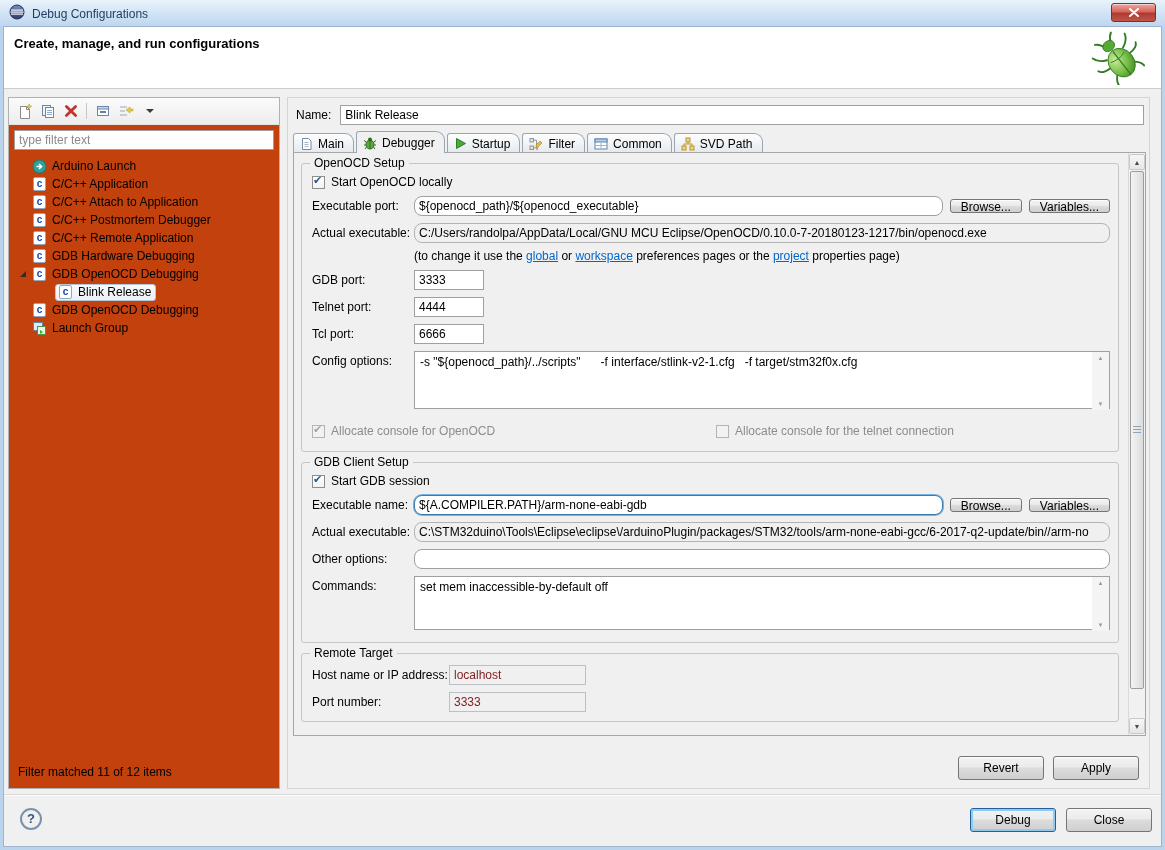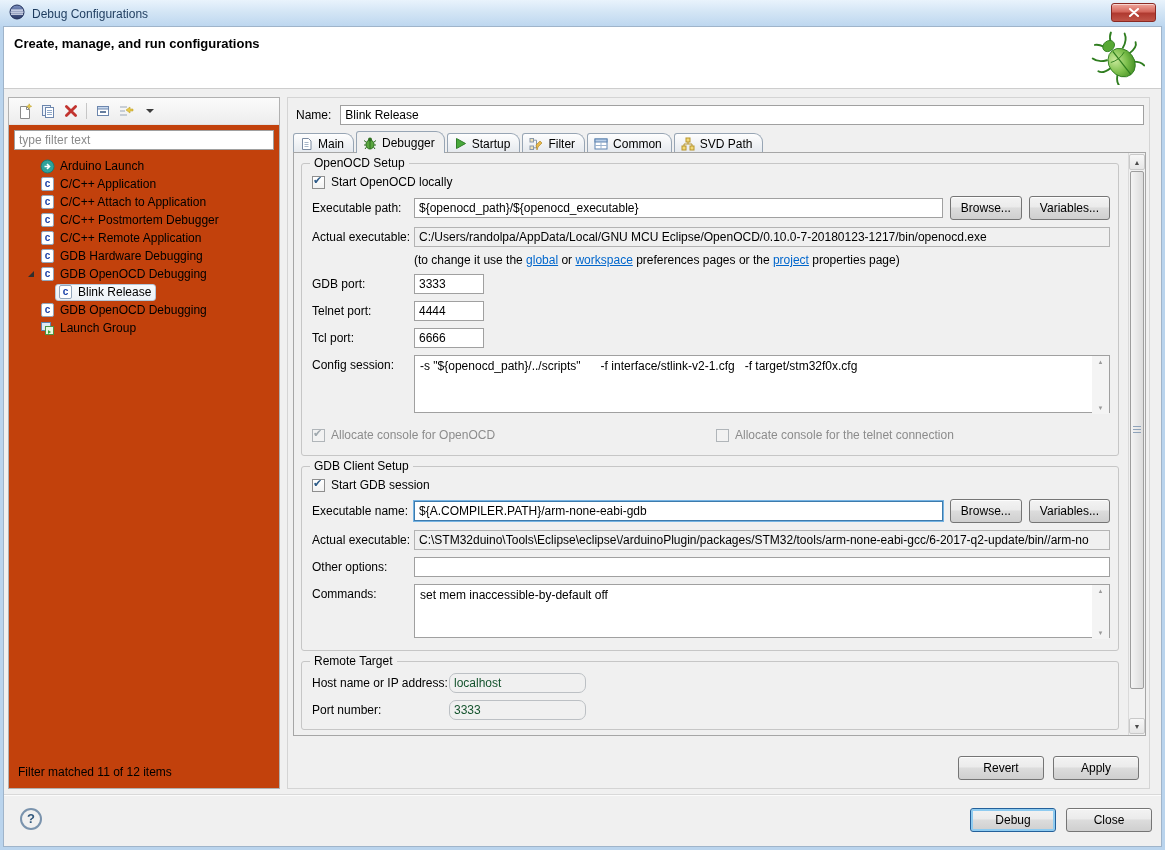--- a/index.html
+++ b/index.html
@@ -34,41 +34,41 @@
   .lp-toolbar { height:27px; flex:none; background:linear-gradient(#fbfbfb,#ededed);
     border-bottom:1px solid #e2e2e2; display:flex; align-items:center; padding:0 4px; }
   .tbtn { width:23px; height:22px; display:flex; align-items:center; justify-content:center; cursor:pointer; }
   .tb-sep { width:1px; height:16px; background:#c6c6c6; margin:0 4px; }
   .dd-arrow { width:0; height:0; border-left:4px solid transparent; border-right:4px solid transparent;
     border-top:4px solid #3c3c3c; margin-left:2px; }
   .lp-filter { margin:5px 5px 3px 5px; height:19px; border:1px solid #a5acb5; padding:1px 4px;
     font-family:inherit; font-size:12px; width:auto; }
   .lp-filter::placeholder { color:#8b8b8b; opacity:1; }
   .tree { flex:1; padding-top:4px; overflow:hidden; }
-  .tree-item { height:18px; display:flex; align-items:center; padding-left:16px; white-space:nowrap; cursor:default; }
+  .tree-item { height:18px; display:flex; align-items:center; padding-left:8px; white-space:nowrap; cursor:default; }
   .tree-item.lvl2 { padding-left:34px; }
   .twisty { width:12px; height:12px; flex:none; display:flex; align-items:center; justify-content:center; }
   .twisty.open::after { content:""; width:0; height:0; border-bottom:6px solid #2e2e2e; border-left:6px solid transparent; }
   .node { display:flex; align-items:center; gap:5px; height:17px; padding:0 4px 0 2px; border:1px solid transparent; }
   .tree-item.selected .node { border:1px solid #b5c7d9; border-radius:3px;
     background:linear-gradient(#f8fafc,#edf1f6); }
   .ticon { flex:none; display:flex; align-items:center; justify-content:center; width:15px; height:15px; }
   .ic-c { width:13px; height:14px; background:#fff; border:1px solid #93a6bc; border-radius:2px;
     color:#1a41a8; font-weight:bold; font-size:10px; line-height:12px; text-align:center; }
   .lp-status { flex:none; padding:0 0 9px 9px; }
 
   
   .right-region { position:absolute; left:283px; top:70px; width:863px; height:692px;
     border:1px solid #d4d4d4; }
   .name-row { position:absolute; top:7px; left:8px; right:5px; height:20px; display:flex; align-items:center; gap:9px; }
   .name-row input { flex:1; height:20px; }
 
   input[type=text] { border:1px solid #a0a0a0; padding:1px 4px; font-family:inherit; font-size:12px; height:20px; background:#fff; }
   input[type=text].ro { background:#f0f0f0; border-color:#b3b3b3; }
-  input[type=text]:disabled { background:#f0f0f0; border-color:#bcc0c4; color:#14532d;border-radius:7px; }
+  input[type=text]:disabled { background:#f0f0f0; border-color:#bcc0c4; color:#7f1d1d; }
   input[type=text].focused { border:1px solid #3d7bad; box-shadow:0 0 0 1px #75b3e3; }
 
   .tabs { position:absolute; left:5px; top:33px; right:24px; height:22px; display:flex; align-items:flex-end; }
   .tab { display:flex; align-items:center; gap:5px; height:20px; padding:0 9px 0 6px;
     border:1px solid #97a5b4; border-bottom:none; border-radius:3px 9px 0 0;
     background:linear-gradient(#fefefe,#e4e8ed); margin-right:2px; white-space:nowrap; cursor:pointer; }
   .tab.active { height:22px; background:#f0f0f0; position:relative; z-index:3; }
 
   .tab-content { position:absolute; left:5px; right:3px; top:54px; height:584px;
     border:1px solid #a6a6a6; background:#f0f0f0; }
@@ -82,22 +82,22 @@
   .sb-thumb { position:absolute; left:1px; width:14px; top:18px; height:calc(100% - 64px);
     border:1px solid #9d9d9d; border-radius:2px; background:linear-gradient(to right,#f4f4f4,#dcdcdc);
     display:flex; align-items:center; justify-content:center; }
   .grip { width:8px; height:8px; background:repeating-linear-gradient(to bottom,#8fa3ba 0 1px,transparent 1px 3px); }
 
   
   .group { position:relative; border:1px solid #c6c6c6; border-radius:3px; margin:10px 9px 0 7px; padding:4px 8px 9px 0; }
   .gtitle { position:absolute; top:-8px; left:8px; background:#f0f0f0; padding:0 4px; }
   .row { display:flex; align-items:center; margin:7px 0 0 10px; }
   .flabel { width:102px; flex:none; }
-  .grow { flex:1; }
-  .btn { height:24px; min-width:62px; padding:0 10px; font-family:inherit; font-size:12px;
+  .grow { flex:1;border-radius:8px; }
+  .btn { height:14px; min-width:62px; padding:0 10px; font-family:inherit; font-size:12px;
     border:1px solid #757575; border-radius:3px; color:#000; cursor:pointer;
     background:linear-gradient(#f3f3f3,#ebebeb 45%,#dcdcdc 50%,#cfcfcf);
     box-shadow:inset 0 1px 0 rgba(255,255,255,.8); }
   .btn.ml { margin-left:7px; }
   .hint-row { margin:6px 0 0 112px; }
   .link { color:#0066cc; text-decoration:underline; cursor:pointer; }
   .port-input { width:70px; flex:none; }
 
   .cb { appearance:none; -webkit-appearance:none; width:13px; height:13px; flex:none;
     border:1px solid #8e8e8e; background:linear-gradient(#fff,#f2f2f2); margin:0 6px 0 0; position:relative; }
@@ -398,21 +398,21 @@
       <div class="tab-content">
         <div class="content-inner">
 
           <div class="group">
             <span class="gtitle">OpenOCD Setup</span>
             <div class="row">
               <input type="checkbox" class="cb" checked="" style="">
               <span class="cb-label">Start OpenOCD locally</span>
             </div>
             <div class="row">
-              <span class="flabel">Executable path:</span>
+              <span class="flabel">Executable port:</span>
               <input type="text" class="grow" value="${openocd_path}/${openocd_executable}" style="">
               <button class="btn ml">Browse...</button>
               <button class="btn ml">Variables...</button>
             </div>
             <div class="row">
               <span class="flabel">Actual executable:</span>
               <input type="text" class="grow ro" readonly="" value="C:/Users/randolpa/AppData/Local/GNU MCU Eclipse/OpenOCD/0.10.0-7-20180123-1217/bin/openocd.exe" style="">
             </div>
             <div class="hint-row">
               <span>(to change it use the </span><span class="link">global</span><span> or </span><span class="link">workspace</span><span> preferences pages or the </span><span class="link">project</span><span> properties page)</span>
@@ -423,21 +423,21 @@
             </div>
             <div class="row">
               <span class="flabel">Telnet port:</span>
               <input type="text" class="port-input" value="4444" style="">
             </div>
             <div class="row">
               <span class="flabel">Tcl port:</span>
               <input type="text" class="port-input" value="6666" style="">
             </div>
             <div class="row" style="align-items:flex-start;">
-              <span class="flabel" style="margin-top:3px">Config session:</span>
+              <span class="flabel" style="margin-top:3px">Config options:</span>
               <span class="ta-wrap">
                 <textarea class="ta-config" style="">-s "${openocd_path}/../scripts"      -f interface/stlink-v2-1.cfg   -f target/stm32f0x.cfg</textarea>
                 <span class="ta-arrows">
                     <span>▲</span>
                     <span>▼</span>
                   </span>
               </span>
             </div>
             <div class="dual-cb">
               <span class="first">

